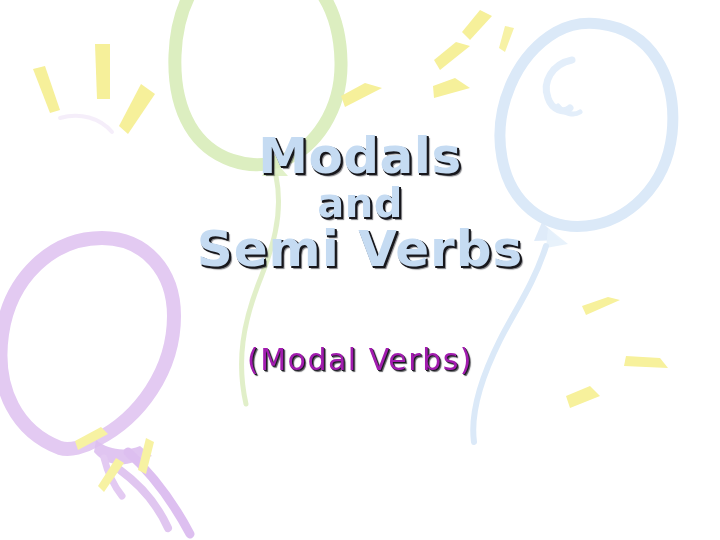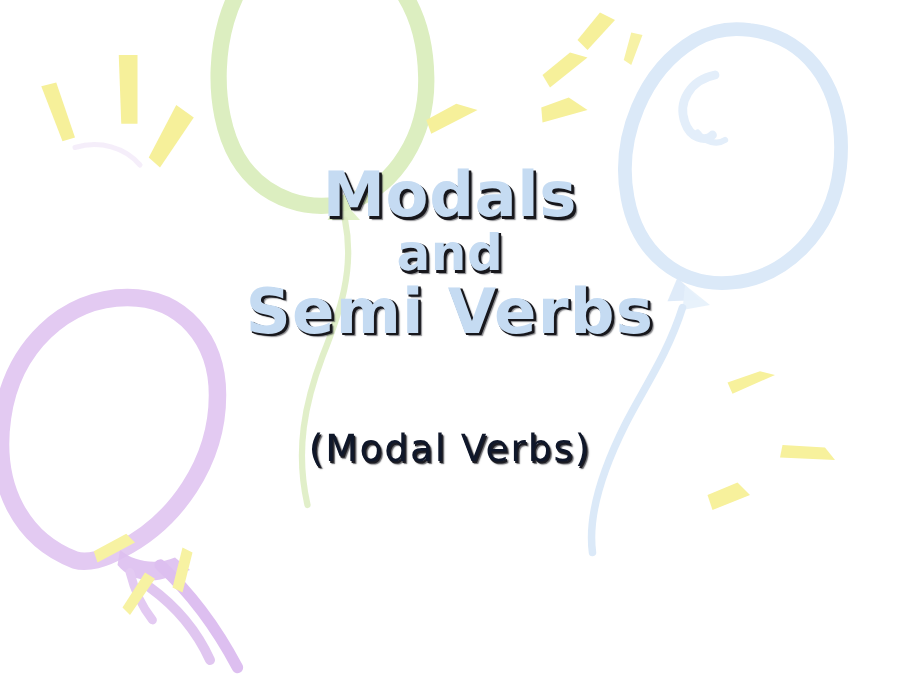--- a/index.html
+++ b/index.html
@@ -55,21 +55,21 @@
 
   .subtitle-block {
     position: absolute;
     left: 0;
     top: 342px;
     width: 720px;
     text-align: center;
   }
   .subtitle {
     display: inline-block;
-    color: #0f172a;
+    color: #a21caf;
     font-size: 30px;
     font-weight: normal;
     letter-spacing: 1.5px;
     white-space: nowrap;
     text-shadow:
        1px 1px 0 #1b1b22,
        2px 2px 1px rgba(25,25,32,0.7);
   }
 </style>
 </head>

